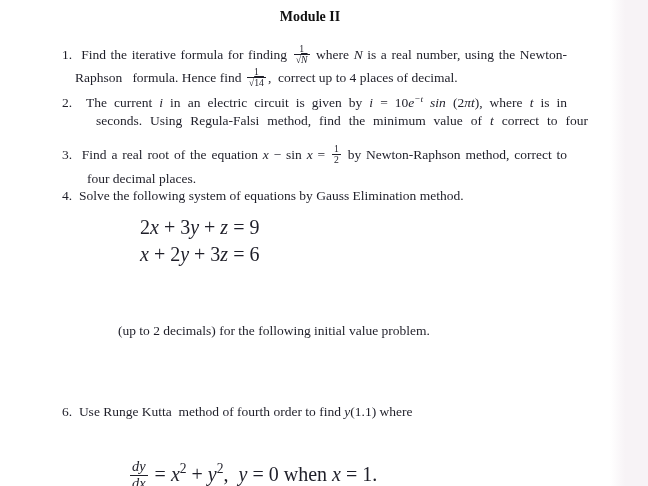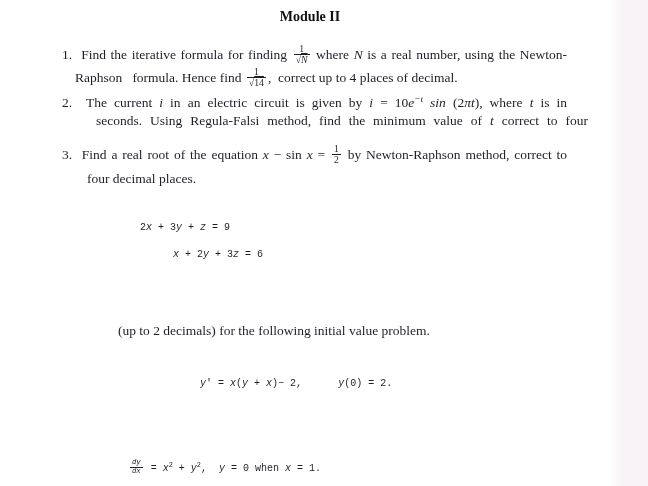--- a/index.html
+++ b/index.html
@@ -38,23 +38,22 @@
   .line{
     position:absolute;
     font-size:13.5px;
     line-height:17px;
     white-space:normal;
     text-align:right;
   }
   .j{ text-align:justify; text-align-last:justify; }
   .eq{
     position:absolute;
-    font-size:10px;
+    font-size:20px;
     line-height:17px;
-    font-family:Liberation Mono, monospace;
   }
   .it{ font-style:italic; }
   .sp{ vertical-align:super; font-size:0.68em; line-height:0; }
   .ol{ text-decoration:overline; }
   .frac{
     display:inline-flex;
     flex-direction:column;
     align-items:center;
     vertical-align:middle;
     font-size:0.72em;
@@ -83,25 +82,26 @@
 
   <div class="line j" style="left:62px;top:94px;width:505px;">2.&nbsp; The current <span class="it">i</span> in an electric circuit is given by <span class="it">i</span>&nbsp;=&nbsp;10<span class="it">e</span><span class="sp it">−t</span> <span class="it">sin</span> (2<span class="it">πt</span>), where <span class="it">t</span> is in</div>
   <div class="line j" style="left:75px;top:112px;width:492px;margin-left:21px;">seconds. Using Regula-Falsi method, find the minimum value of <span class="it">t</span> correct to four</div>
 
   <div class="line j" style="left:62px;top:145px;width:505px;">3.&nbsp; Find a real root of the equation <span class="it">x</span> − sin <span class="it">x</span> = <span class="frac">
         <span class="fnum">1</span>
         <span class="fden">2</span>
       </span> by Newton-Raphson method, correct to</div>
   <div class="line" style="left:75px;top:170px;margin-left:12px;">four decimal places.</div>
 
+  <div class="line" style="left:62px;top:187px;">4.&nbsp; Solve the following system of equations by Gauss Elimination method.</div>
   <div class="eq" style="left:140px;top:219px;">2<span class="it">x</span> + 3<span class="it">y</span> + <span class="it">z</span> = 9</div>
-  <div class="eq" style="left:140px;top:246px;margin-left:33px;"><span class="it">x</span> + 2<span class="it">y</span> + 3<span class="it">z</span> = 6</div>
+  <div class="eq" style="left:140px;top:246px;"><span class="it">x</span> + 2<span class="it">y</span> + 3<span class="it">z</span> = 6</div>
 
   <div class="line" style="left:118px;top:322px;">(up to 2 decimals) for the following initial value problem.</div>
-  <div class="eq" style="left:200px;top:375px;"><span class="it">y</span>′ = <span class="it">x</span>(<span class="it">y</span> + <span class="it">x</span>)− 2,&nbsp;&nbsp;&nbsp;&nbsp;&nbsp;&nbsp;<span class="it">y</span>(0) = 2.</div>
 
+  <div class="line" style="left:62px;top:403px;">6.&nbsp; Use Runge Kutta&nbsp; method of fourth order to find <span class="it">y</span>(1.1) where</div>
   <div class="eq" style="left:128px;top:428px;margin-top:32px;"><span class="frac">
         <span class="fnum"><span class="it">dy</span></span>
         <span class="fden"><span class="it">dx</span></span>
       </span> = <span class="it">x</span><span class="sp">2</span> + <span class="it">y</span><span class="sp">2</span>,&nbsp; <span class="it">y</span> = 0 when <span class="it">x</span> = 1.</div>
 
   <div class="edge-strip"></div>
 </div>
 
 </body></html>

